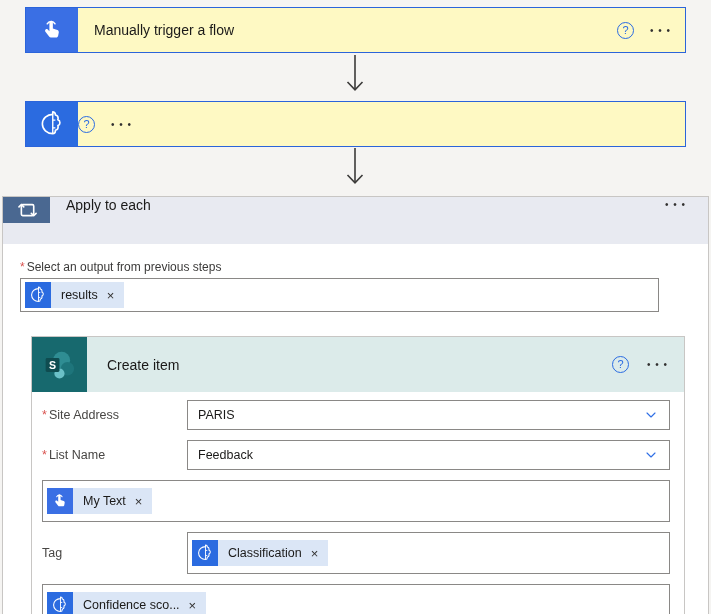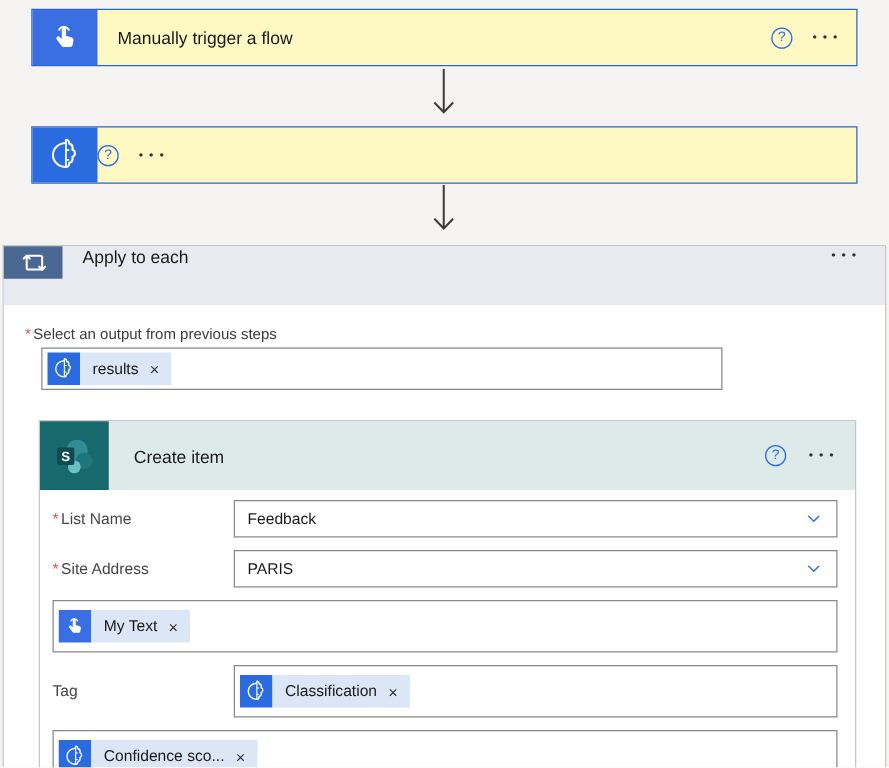--- a/index.html
+++ b/index.html
@@ -25,21 +25,21 @@
            background:#fff; border:1px solid #c8c6c4; }
   .scope-header { height:47px; background:#e8eaf1; display:flex; align-items:flex-start; cursor:pointer; }
   .scope-icon { width:47px; flex:0 0 47px; background:#4a6891; color:#fff;
                 display:flex; align-items:center; justify-content:center; }
   .scope-title { flex:1; display:flex; align-items:center; padding-left:16px; font-size:14px; color:#1b1a19; }
   .scope-actions { display:flex; align-items:center; padding-right:20px; }
 
   .field-label { margin:16px 0 4px 17px; font-size:12px; color:#3b3a39; }
   .req { color:#d9534f; margin-right:2px; }
 
-  .token-input { margin-left:30px; width:545px; height:34px; border:1px solid #8a8886; background:#fff;
+  .token-input { margin-left:17px; width:639px; height:34px; border:1px solid #8a8886; background:#fff;
                  display:flex; align-items:center; padding:3px 4px; cursor:text; }
   .token { display:flex; align-items:stretch; height:26px; cursor:pointer; }
   .token-icon { width:26px; flex:0 0 26px; display:flex; align-items:center; justify-content:center; color:#fff; }
   .token-icon.ai { background:#2b6be0; }
   .token-icon.trig { background:#3a6fe4; }
   .token-label { background:#dbe6f6; display:flex; align-items:center; gap:9px; padding:0 10px;
                  font-size:12.5px; color:#1b1a19; }
   .token-x { color:#323130; font-size:13px; }
 
   
@@ -171,36 +171,36 @@
         <div class="create-actions">
           <div class="help-icon"><span>?</span></div>
           <div class="more">• • •</div>
         </div>
       </div>
 
       <div class="rows">
 
         <div class="row">
           <div class="row-label">
-            <span class="req">*</span><span>List Name</span>
+            <span class="req">*</span><span>Site Address</span>
           </div>
           <div class="input dropdown">
-            <span class="value">Feedback</span>
+            <span class="value">PARIS</span>
             <svg class="ic chev" width="16" height="16">
                 <use href="#sym-chevron"></use>
               </svg>
           </div>
         </div>
 
         <div class="row">
           <div class="row-label">
-            <span class="req">*</span><span>Site Address</span>
+            <span class="req">*</span><span>List Name</span>
           </div>
           <div class="input dropdown">
-            <span class="value">PARIS</span>
+            <span class="value">Feedback</span>
             <svg class="ic chev" width="16" height="16">
                 <use href="#sym-chevron"></use>
               </svg>
           </div>
         </div>
 
         <div class="row">
           <div class="input tokenbox">
             <div class="token">
               <span class="token-icon trig">

